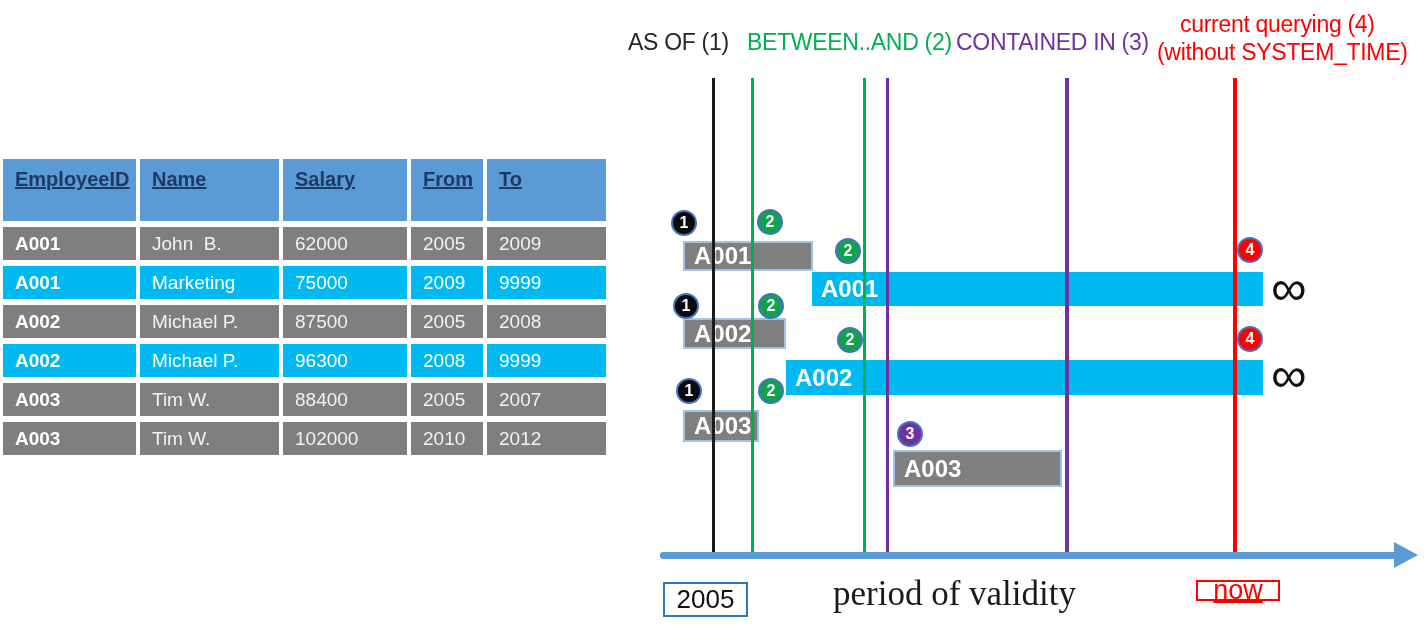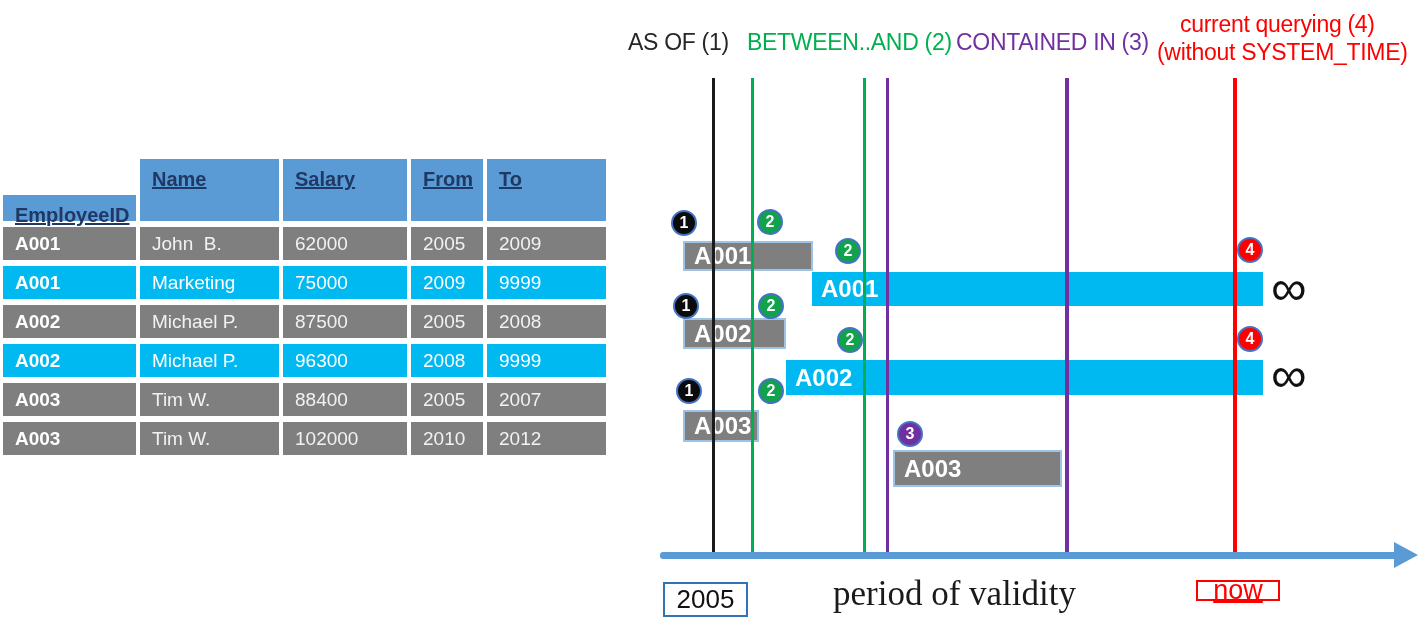--- a/index.html
+++ b/index.html
@@ -17,21 +17,21 @@
     grid-template-rows:62px repeat(6,33px);
     gap:6px 4px;
   }
   .trow{display:contents;}
   .th{
     background:var(--headerBlue,#5B9BD5);
     color:var(--navy,#1F3864);
     font-weight:bold;font-size:20px;
     padding:9px 0 0 12px;box-sizing:border-box;text-decoration:underline;
   }
-  .th.u{text-decoration:underline;margin-top:36px;}
+  .th.u{text-decoration:underline;}
   .td{
     line-height:33px;font-size:19px;color:#F2F2F2;
     padding-left:12px;box-sizing:border-box;white-space:pre;
     background:var(--gray,#7F7F7F);
   }
   .trow.cyan .td{background:var(--cyan,#00B9F0);color:#fff;}
   .td.first{font-weight:bold;color:#fff;}
 
   
   .legend-label{position:absolute;font-size:23px;letter-spacing:-0.3px;white-space:nowrap;}

